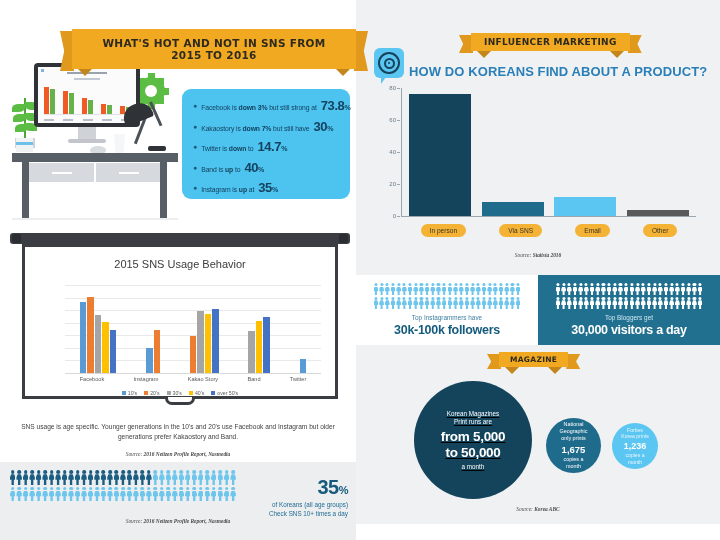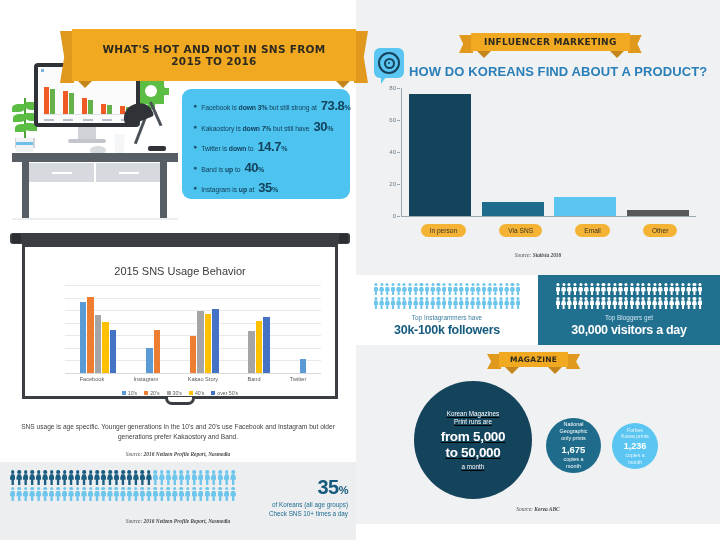--- a/index.html
+++ b/index.html
@@ -28,21 +28,21 @@
     position: absolute; top: 2px; width: 14px; height: 100%;
     background: #e0981d; z-index: 1;
   }
   .ribbon-wing.l { left: -12px; clip-path: polygon(0 0, 100% 0, 100% 100%, 0 100%, 30% 50%); }
   .ribbon-wing.r { right: -12px; clip-path: polygon(0 0, 100% 0, 70% 50%, 100% 100%, 0 100%); }
 
   
   .left-col { position: absolute; left: 0; top: 0; width: 356px; height: 540px; background: #ffffff; }
 
   .banner-wrap { position: absolute; left: 72px; top: 29px; }
-  .banner-wrap .ribbon-body { padding: 14px 16px; font-size: 10.5px; }
+  .banner-wrap .ribbon-body { padding: 8px 16px; font-size: 10.5px; }
 
   
   .desk-scene { position: absolute; left: 10px; top: 60px; width: 170px; height: 165px; }
   .monitor-body { position: absolute; left: 24px; top: 3px; width: 106px; height: 64px; background: #2f3237; border-radius: 4px; padding: 4px; }
   .monitor-screen { width: 100%; height: 100%; background: #fbfbfb; position: relative; overflow: hidden; }
   .mon-title { position: absolute; left: 50%; transform: translateX(-50%); top: 5px; width: 40px; height: 2px; background: #9aa2ad; }
   .mon-sub { position: absolute; left: 50%; transform: translateX(-50%); top: 11px; width: 26px; height: 1.5px; background: #c3c9d2; }
   .mon-dot { position: absolute; left: 3px; top: 2px; width: 3px; height: 3px; background: #7fb4e0; }
   .mon-bars { position: absolute; left: 6px; bottom: 9px; right: 5px; height: 33px; display: flex; align-items: flex-end; justify-content: space-between; }
   .mon-grp { display: flex; align-items: flex-end; gap: 1px; }
@@ -94,21 +94,21 @@
   .stat-num { font-size: 13px; font-weight: bold; margin-left: 4px; letter-spacing: -.4px; }
   .stat-pct { font-size: 7px; font-weight: bold; }
 
   
   .projector { position: absolute; left: 10px; top: 233px; width: 340px; height: 185px; }
   .proj-bar { position: absolute; left: 0; top: 0; width: 340px; height: 11px; background: #3a3d42; border-radius: 3px; }
   .proj-knob { position: absolute; top: 1px; width: 9px; height: 9px; background: #2a2d31; border-radius: 2px; }
   .proj-frame { position: absolute; left: 12px; top: 11px; width: 316px; height: 155px; border: 3px solid #3a3d42; background: #ffffff; }
   .proj-tab { position: absolute; left: 50%; transform: translateX(-50%); top: 164px; width: 30px; height: 8px; border: 3px solid #3a3d42; border-top: none; border-radius: 0 0 7px 7px; background: #ffffff; }
 
-  .chart-title { text-align: center; font-size: 11px; color: #3b3b3b; padding-top: 18px; font-family: "Liberation Sans", sans-serif; }
+  .chart-title { text-align: center; font-size: 11px; color: #3b3b3b; padding-top: 11px; font-family: "Liberation Sans", sans-serif; }
   .proj-plot { position: absolute; left: 40px; right: 14px; top: 38px; height: 88px; }
   .gridline { position: absolute; left: 0; right: 0; height: 1px; background: #e9e9e9; }
   .grp-wrap { position: absolute; left: 0; right: 0; bottom: 0; height: 88px; display: flex; align-items: flex-end; justify-content: space-around; }
   .bar-grp { display: flex; align-items: flex-end; gap: 1px; height: 100%; }
   .bar { width: 6.5px; }
   .c10 { background: #5b9bd5; }
   .c20 { background: #ed7d31; }
   .c30 { background: #a5a5a5; }
   .c40 { background: #ffc000; }
   .c50 { background: #4472c4; }

